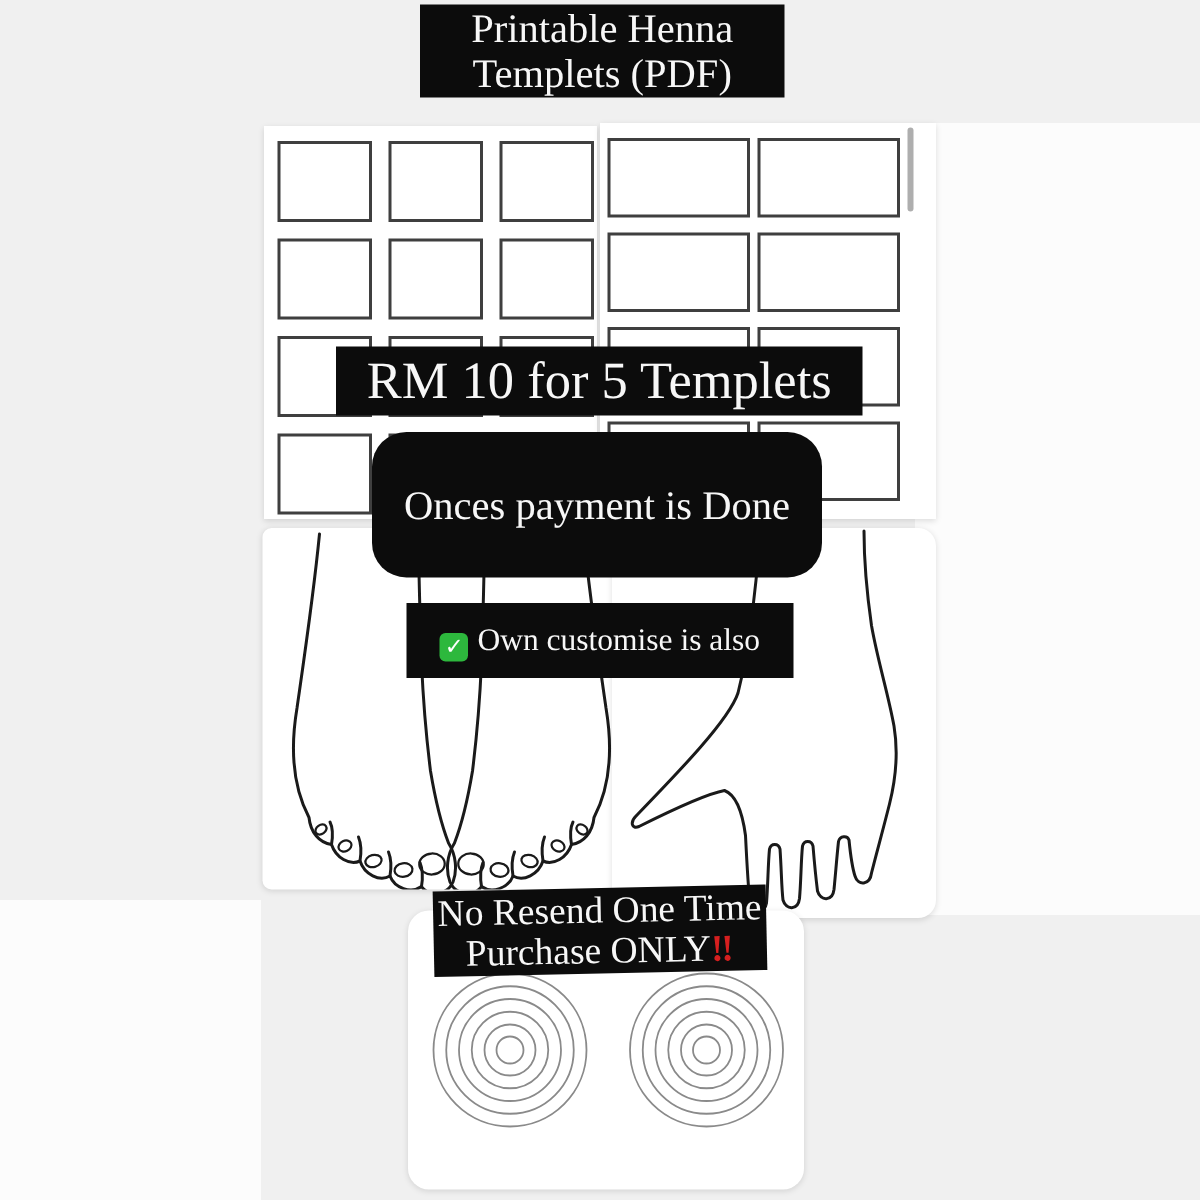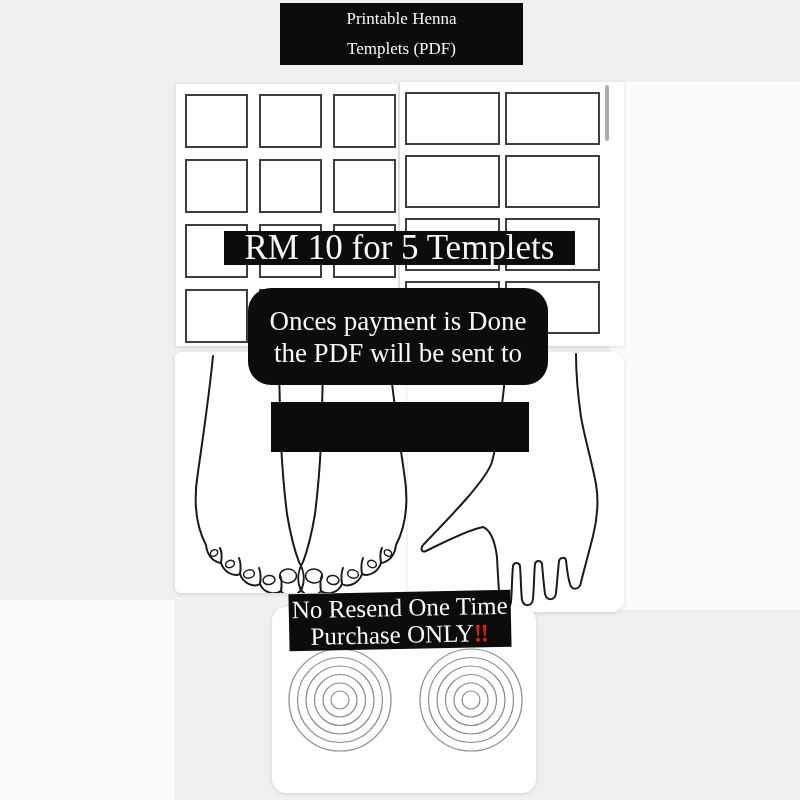--- a/index.html
+++ b/index.html
@@ -32,22 +32,22 @@
   .scroll-thumb{
     position:absolute;right:15px;top:3px;width:4px;height:56px;
     background:#aeaeae;border-radius:2px;
   }
   
   .banner{
     position:absolute;background:#0c0c0c;color:#f7f7f7;
     text-align:center;z-index:20;
     display:flex;flex-direction:column;justify-content:center;
   }
-  .banner-title{left:280px;top:3px;width:243px;height:62px;font-size:17px;line-height:30px;}
-  .banner-price{left:224px;top:231px;width:351px;height:34px;font-size:35px;line-height:46px;align-items:center;}
+  .banner-title{left:280px;top:3px;width:243px;height:62px;font-size:27px;line-height:30px;}
+  .banner-price{left:224px;top:231px;width:351px;height:46px;font-size:35px;line-height:46px;align-items:center;}
   .banner-payment{left:248px;top:288px;width:300px;height:97px;font-size:27px;line-height:32px;border-radius:23px;}
   .banner-custom{left:271px;top:402px;width:258px;height:50px;font-size:21px;line-height:24px;}
   .banner-resend{
     left:289px;top:592px;width:222px;height:57px;font-size:25px;line-height:27px;
     transform:rotate(-1.2deg);
   }
   .check-box{
     display:inline-block;width:19px;height:19px;margin-right:6px;
     background:#2db83d;border-radius:4px;color:#ffffff;
     font-size:15px;line-height:19px;font-weight:bold;vertical-align:-3px;
@@ -186,24 +186,26 @@
   <div>Printable Henna</div>
   <div>Templets (PDF)</div>
 </div>
 
 <div class="banner banner-price">
   <div>RM 10 for 5 Templets</div>
 </div>
 
 <div class="banner banner-payment">
   <div>Onces payment is Done</div>
-  <div>the PDF will be sent to</div>
 </div>
 
 <div class="banner banner-custom">
+  <div>
+    <span class="check-box">✓</span><span>Own customise is also</span>
+  </div>
 </div>
 
 <div class="banner banner-resend">
   <div>No Resend One Time</div>
   <div>
     <span>Purchase ONLY</span><span class="alert-red">‼</span>
   </div>
 </div>
 
 </body></html>

